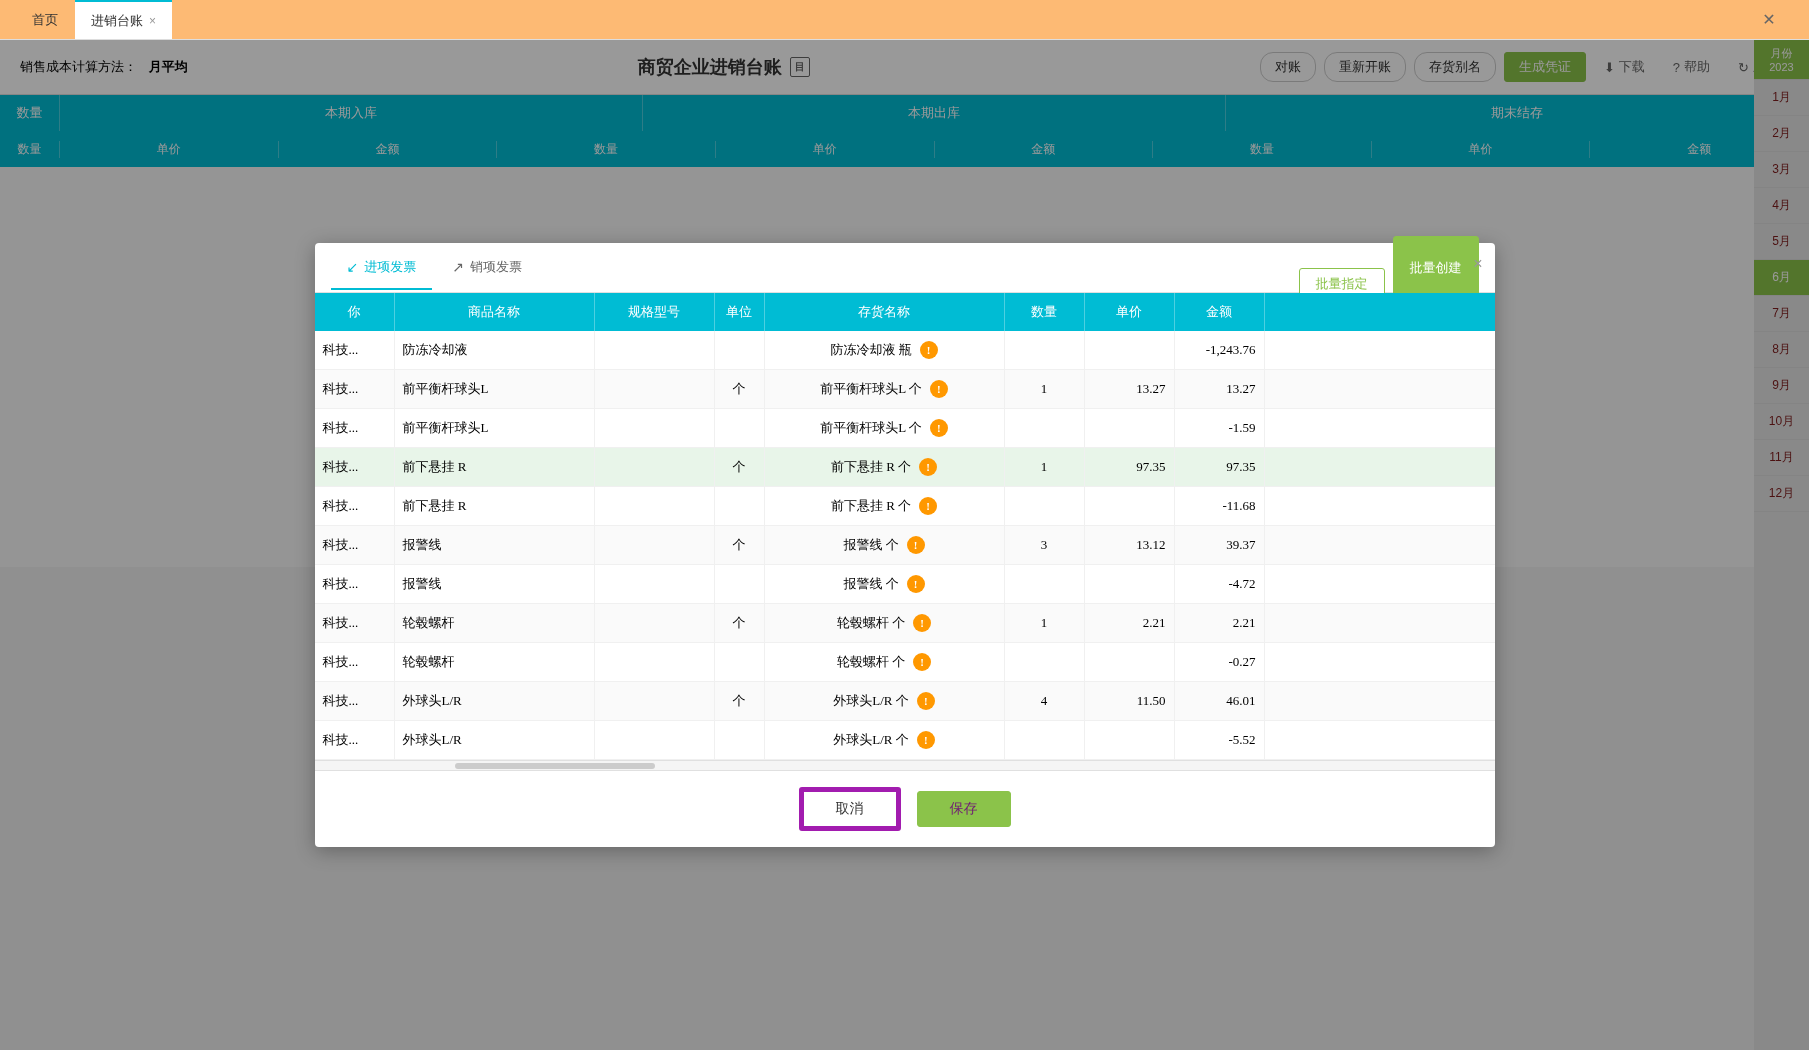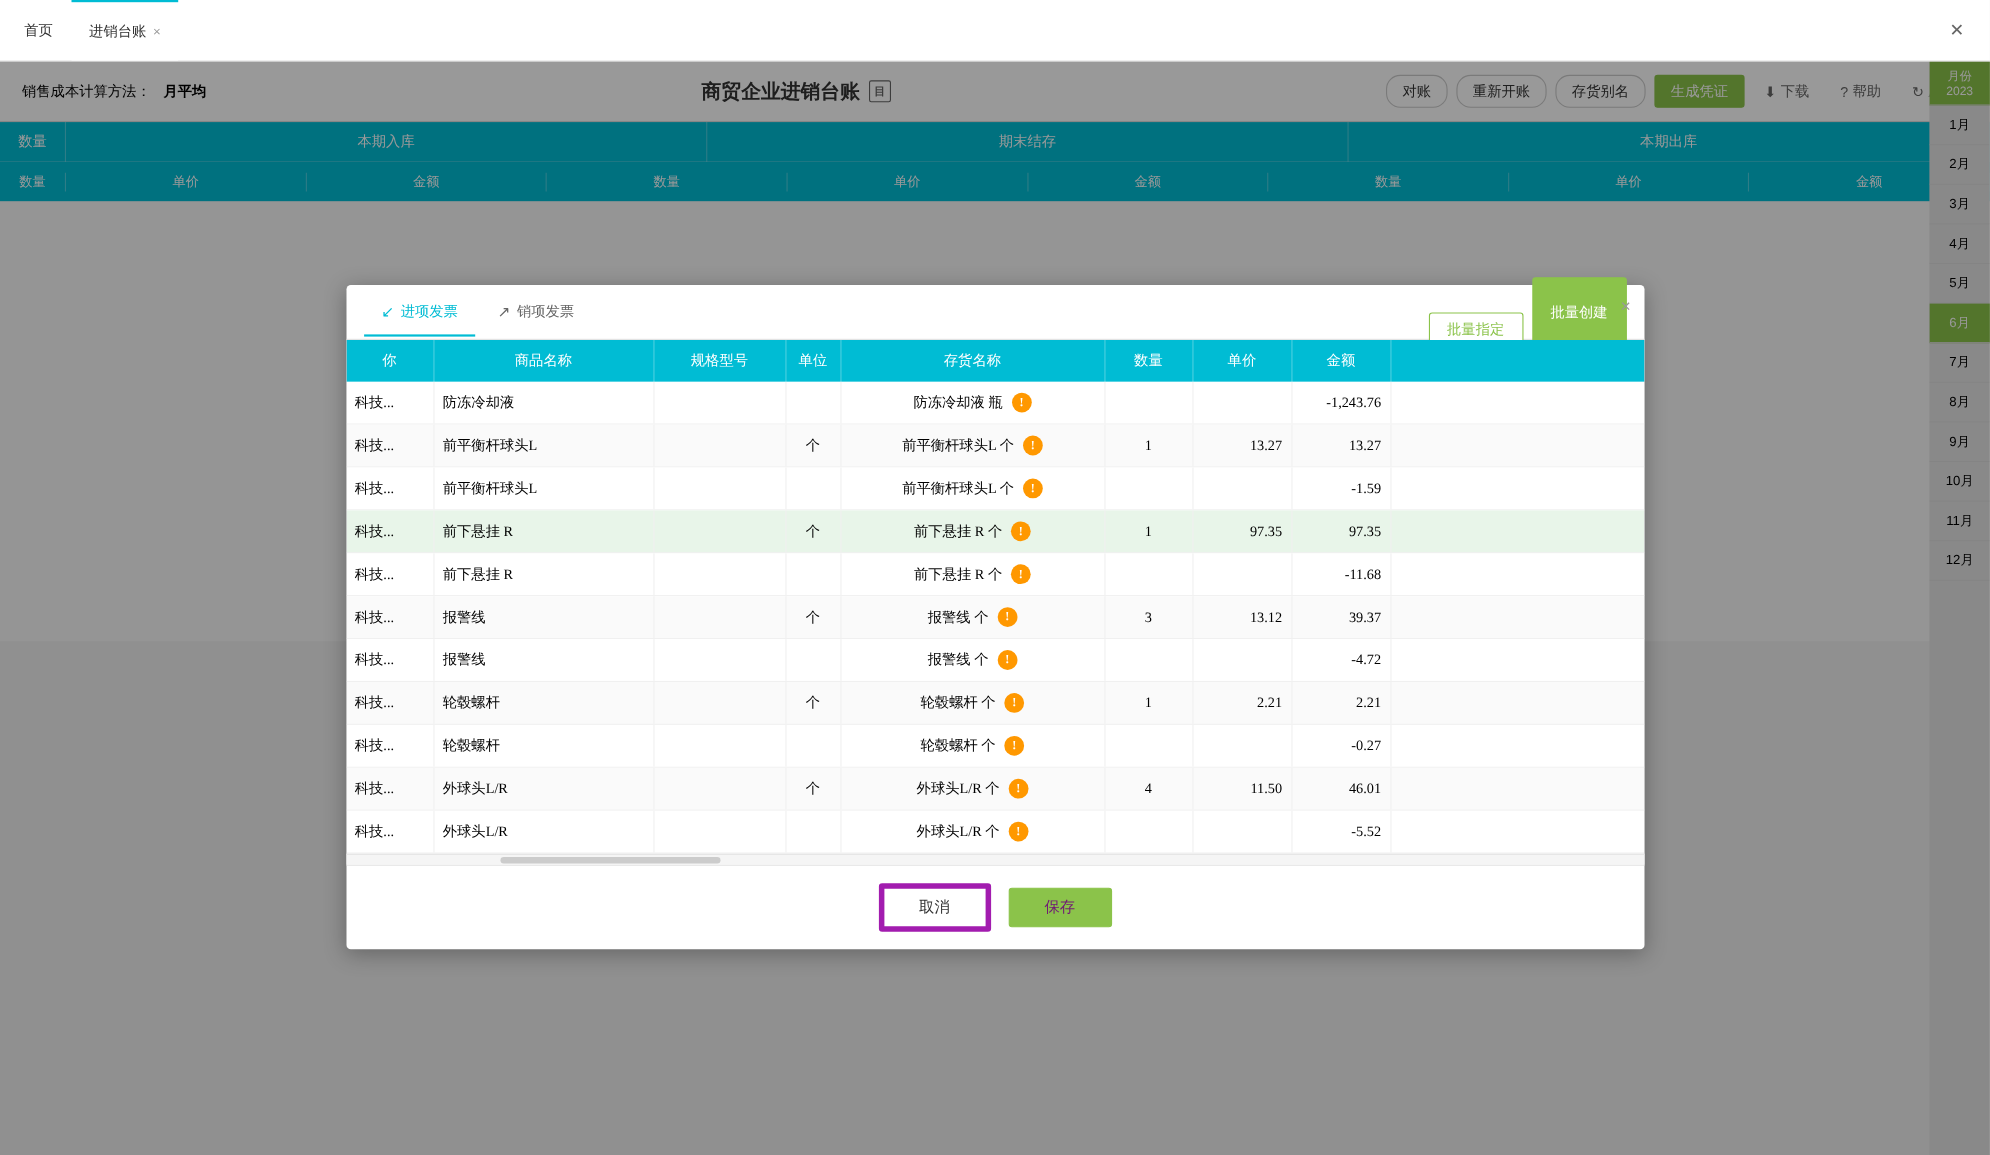--- a/index.html
+++ b/index.html
@@ -1,19 +1,19 @@
 <!DOCTYPE html>
 <html><head>
   <meta charset="utf-8">
   <style>
     * { box-sizing: border-box; margin: 0; padding: 0; }
     body { font-family: 'Microsoft YaHei', Arial, sans-serif; font-size: 13px; background: #e8e8e8; width: 1809px; height: 1050px; overflow: hidden; }
 
     
-    .top-bar { display: flex; align-items: center; background: #ffffff; border-bottom: 1px solid #ddd; height: 56px; padding: 0 10px; gap: 5px; }
+    .top-bar { display: flex; align-items: center; background: #fdba74; border-bottom: 1px solid #ddd; height: 40px; padding: 0 20px; gap: 5px; }
     .top-bar-home { padding: 0 12px; height: 100%; display: flex; align-items: center; font-size: 13px; color: #333; cursor: pointer; }
     .top-bar-tab { padding: 0 16px; height: 100%; display: flex; align-items: center; font-size: 13px; background: #fff; border-top: 2px solid #00bcd4; color: #333; cursor: pointer; gap: 6px; }
     .tab-close { cursor: pointer; color: #999; font-size: 12px; }
     .top-bar-x { margin-left: auto; width: 40px; height: 40px; display: flex; align-items: center; justify-content: center; cursor: pointer; font-size: 16px; color: #666; }
 
     
     .main-content { background: #f0f0f0; height: calc(1050px - 40px); position: relative; }
 
     
     .header-area { background: #fff; padding: 12px 20px; display: flex; align-items: center; justify-content: space-between; border-bottom: 1px solid #e0e0e0; }
@@ -66,21 +66,21 @@
     
     .bg-table-area { padding: 0; }
     .bg-header-group { display: flex; background: #00bcd4; color: #fff; height: 36px; align-items: center; }
     .bg-header-group-cell { flex: 1; text-align: center; border-right: 1px solid rgba(255,255,255,0.3); height: 100%; display: flex; align-items: center; justify-content: center; font-size: 13px; }
     .bg-sub-header { display: flex; background: #00bcd4; color: #fff; height: 36px; align-items: center; }
     .bg-sub-cell { flex: 1; text-align: center; border-right: 1px solid rgba(255,255,255,0.3); font-size: 12px; display: flex; align-items: center; justify-content: center; }
 
     .header-doc-icon { width: 20px; height: 20px; border: 1px solid #666; border-radius: 2px; display: inline-flex; align-items: center; justify-content: center; font-size: 10px; color: #666; }
 
     .month-sidebar { position: absolute; right: 0; top: 0; bottom: 0; width: 55px; background: #e5e5e5; overflow: hidden; }
-    .month-item { height: 36px; display: flex; align-items: center; justify-content: center; font-size: 12px; color: #000000; border-bottom: 1px solid #ddd; cursor: pointer; }
+    .month-item { height: 36px; display: flex; align-items: center; justify-content: center; font-size: 12px; color: #7f1d1d; border-bottom: 1px solid #ddd; cursor: pointer; }
     .month-item.active { background: #8bc34a; color: #fff; }
   </style>
 </head>
 <body>
 
 <div class="top-bar">
   <div class="top-bar-home">首页</div>
   <div class="top-bar-tab">
     <span>进销台账</span>
     <span class="tab-close">×</span>
@@ -116,22 +116,22 @@
         <span>↻</span>
         <span>刷新</span>
       </button>
     </div>
   </div>
 
   <div class="bg-table-area">
     <div class="bg-header-group">
       <div class="bg-header-group-cell" style="flex:0 0 60px;">数量</div>
       <div class="bg-header-group-cell" style="flex:1;">本期入库</div>
+      <div class="bg-header-group-cell" style="flex:1;">本期出库</div>
       <div class="bg-header-group-cell" style="flex:1;">期末结存</div>
-      <div class="bg-header-group-cell" style="flex:1;">本期出库</div>
     </div>
     <div class="bg-sub-header">
       <div class="bg-sub-cell" style="flex:0 0 60px;">数量</div>
       <div class="bg-sub-cell">单价</div>
       <div class="bg-sub-cell">金额</div>
       <div class="bg-sub-cell">数量</div>
       <div class="bg-sub-cell">单价</div>
       <div class="bg-sub-cell">金额</div>
       <div class="bg-sub-cell">数量</div>
       <div class="bg-sub-cell">单价</div>

